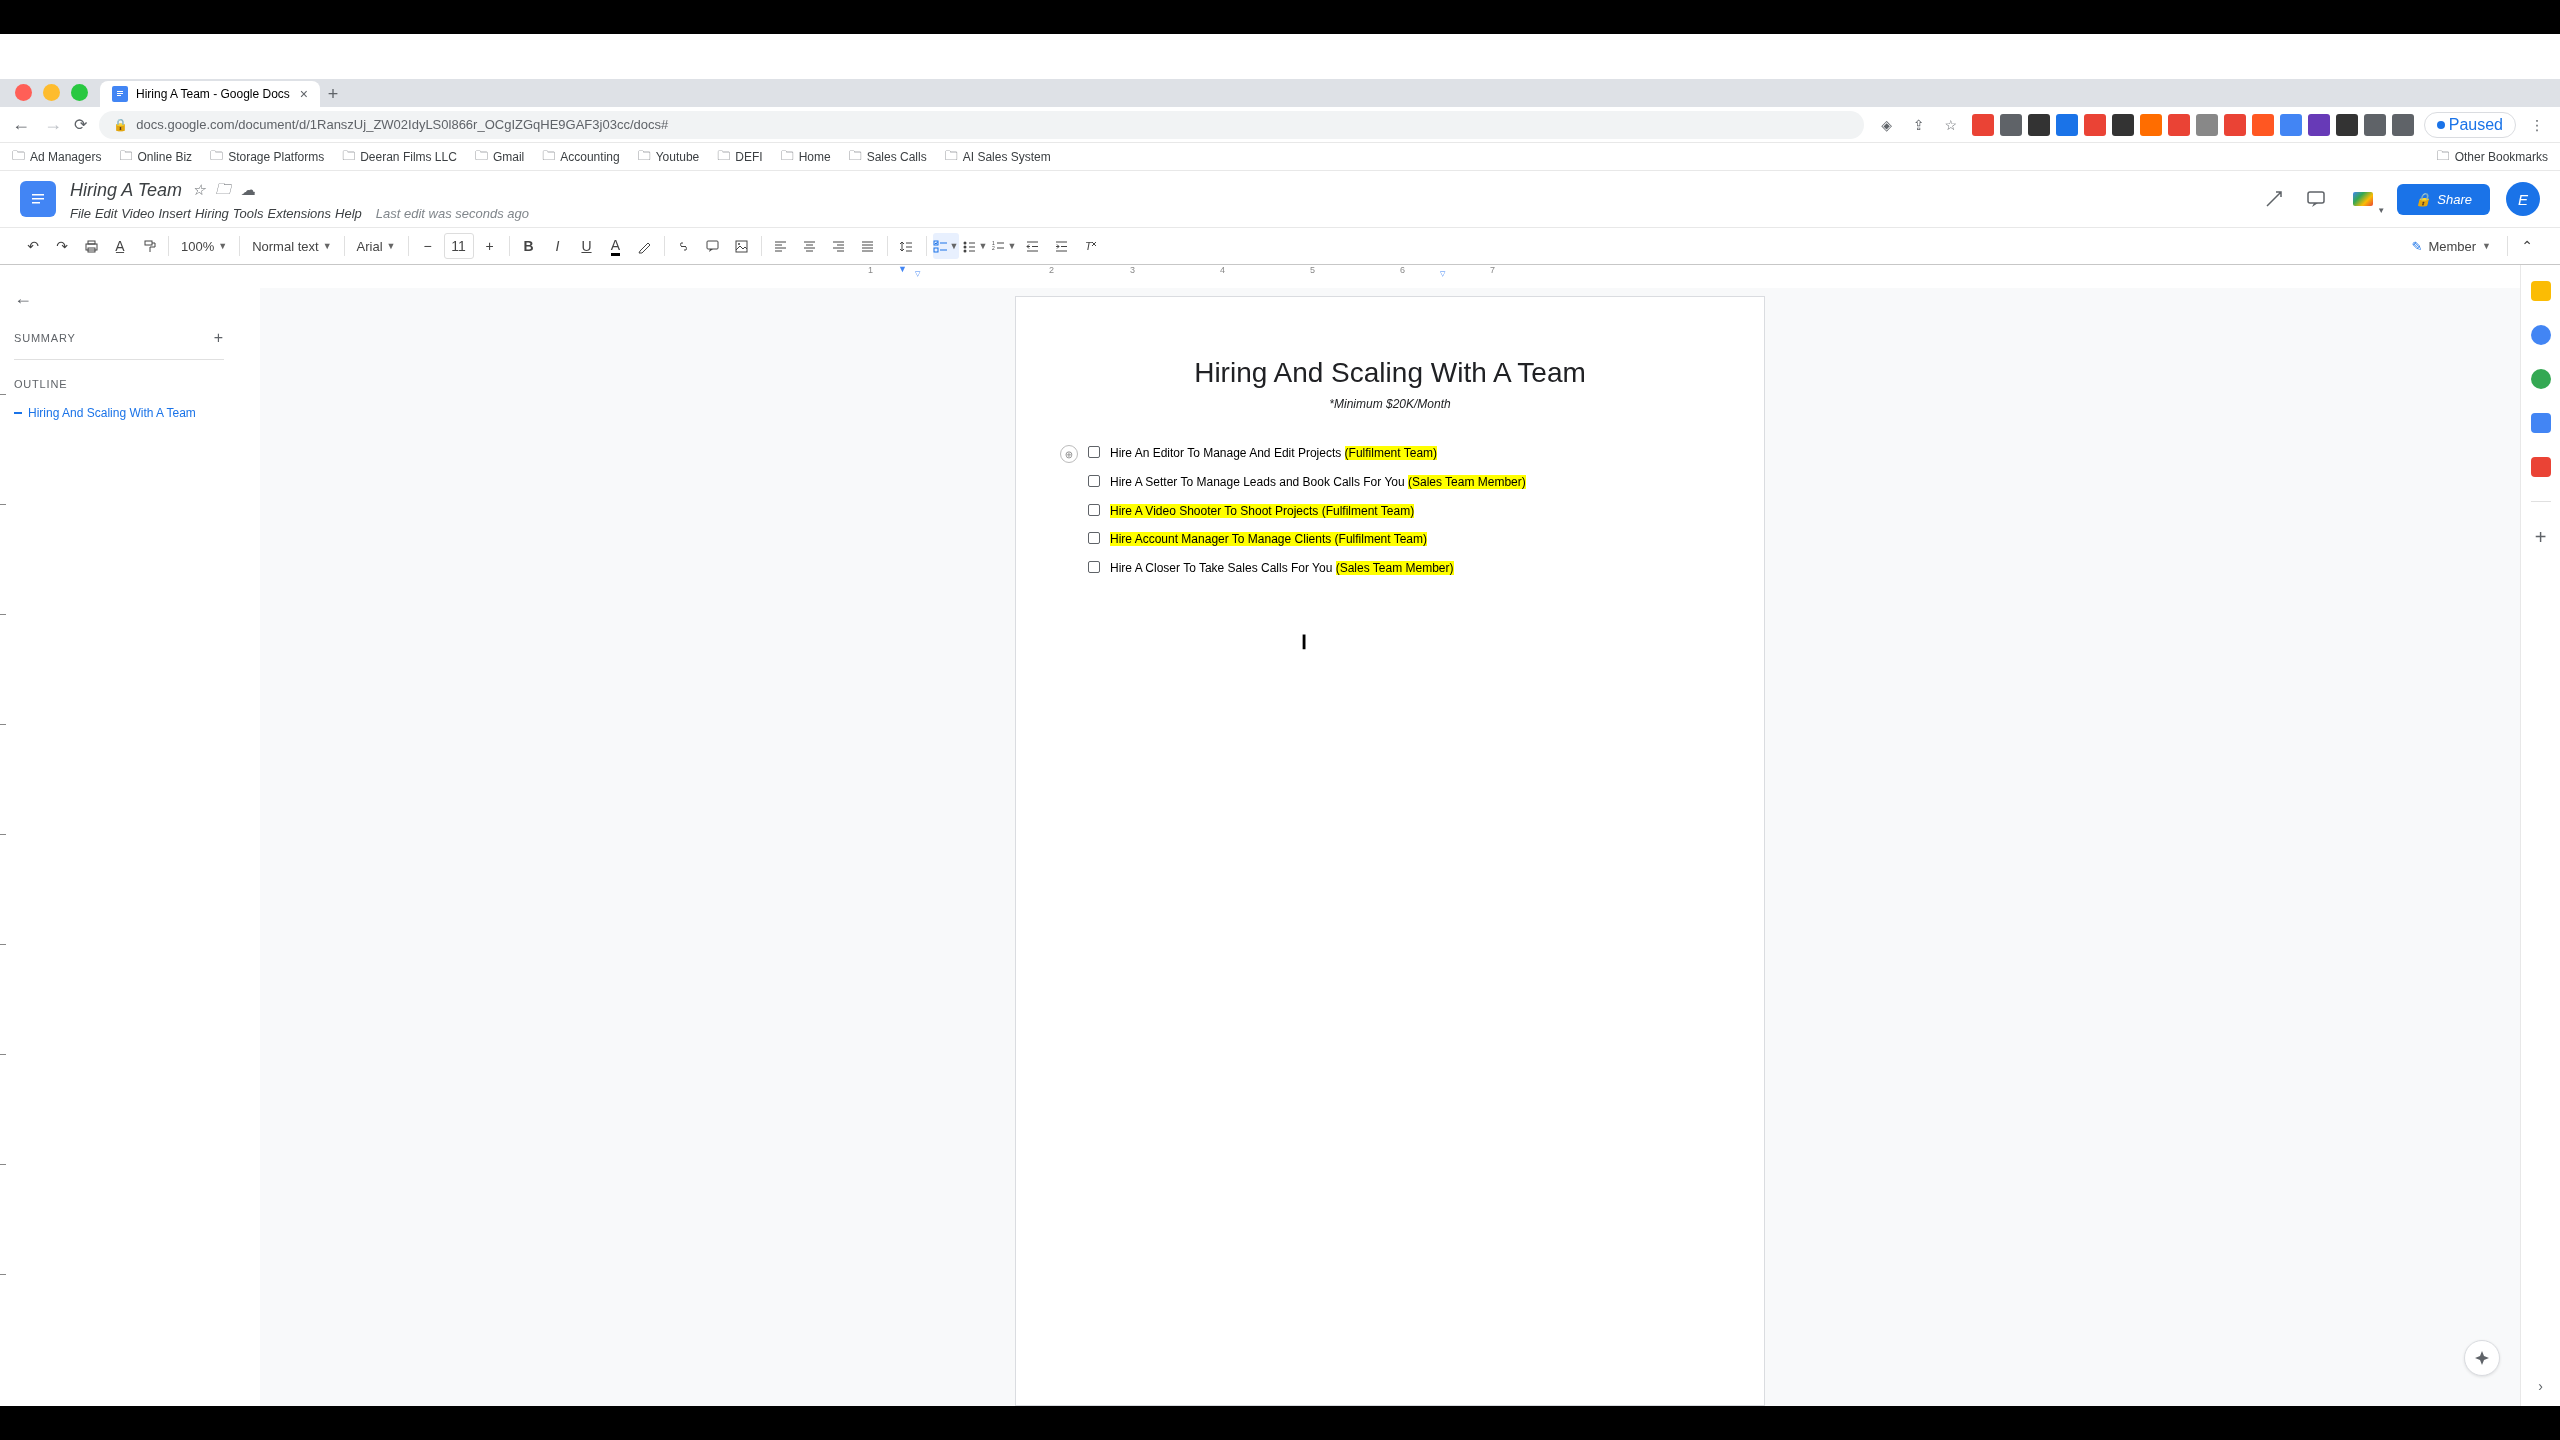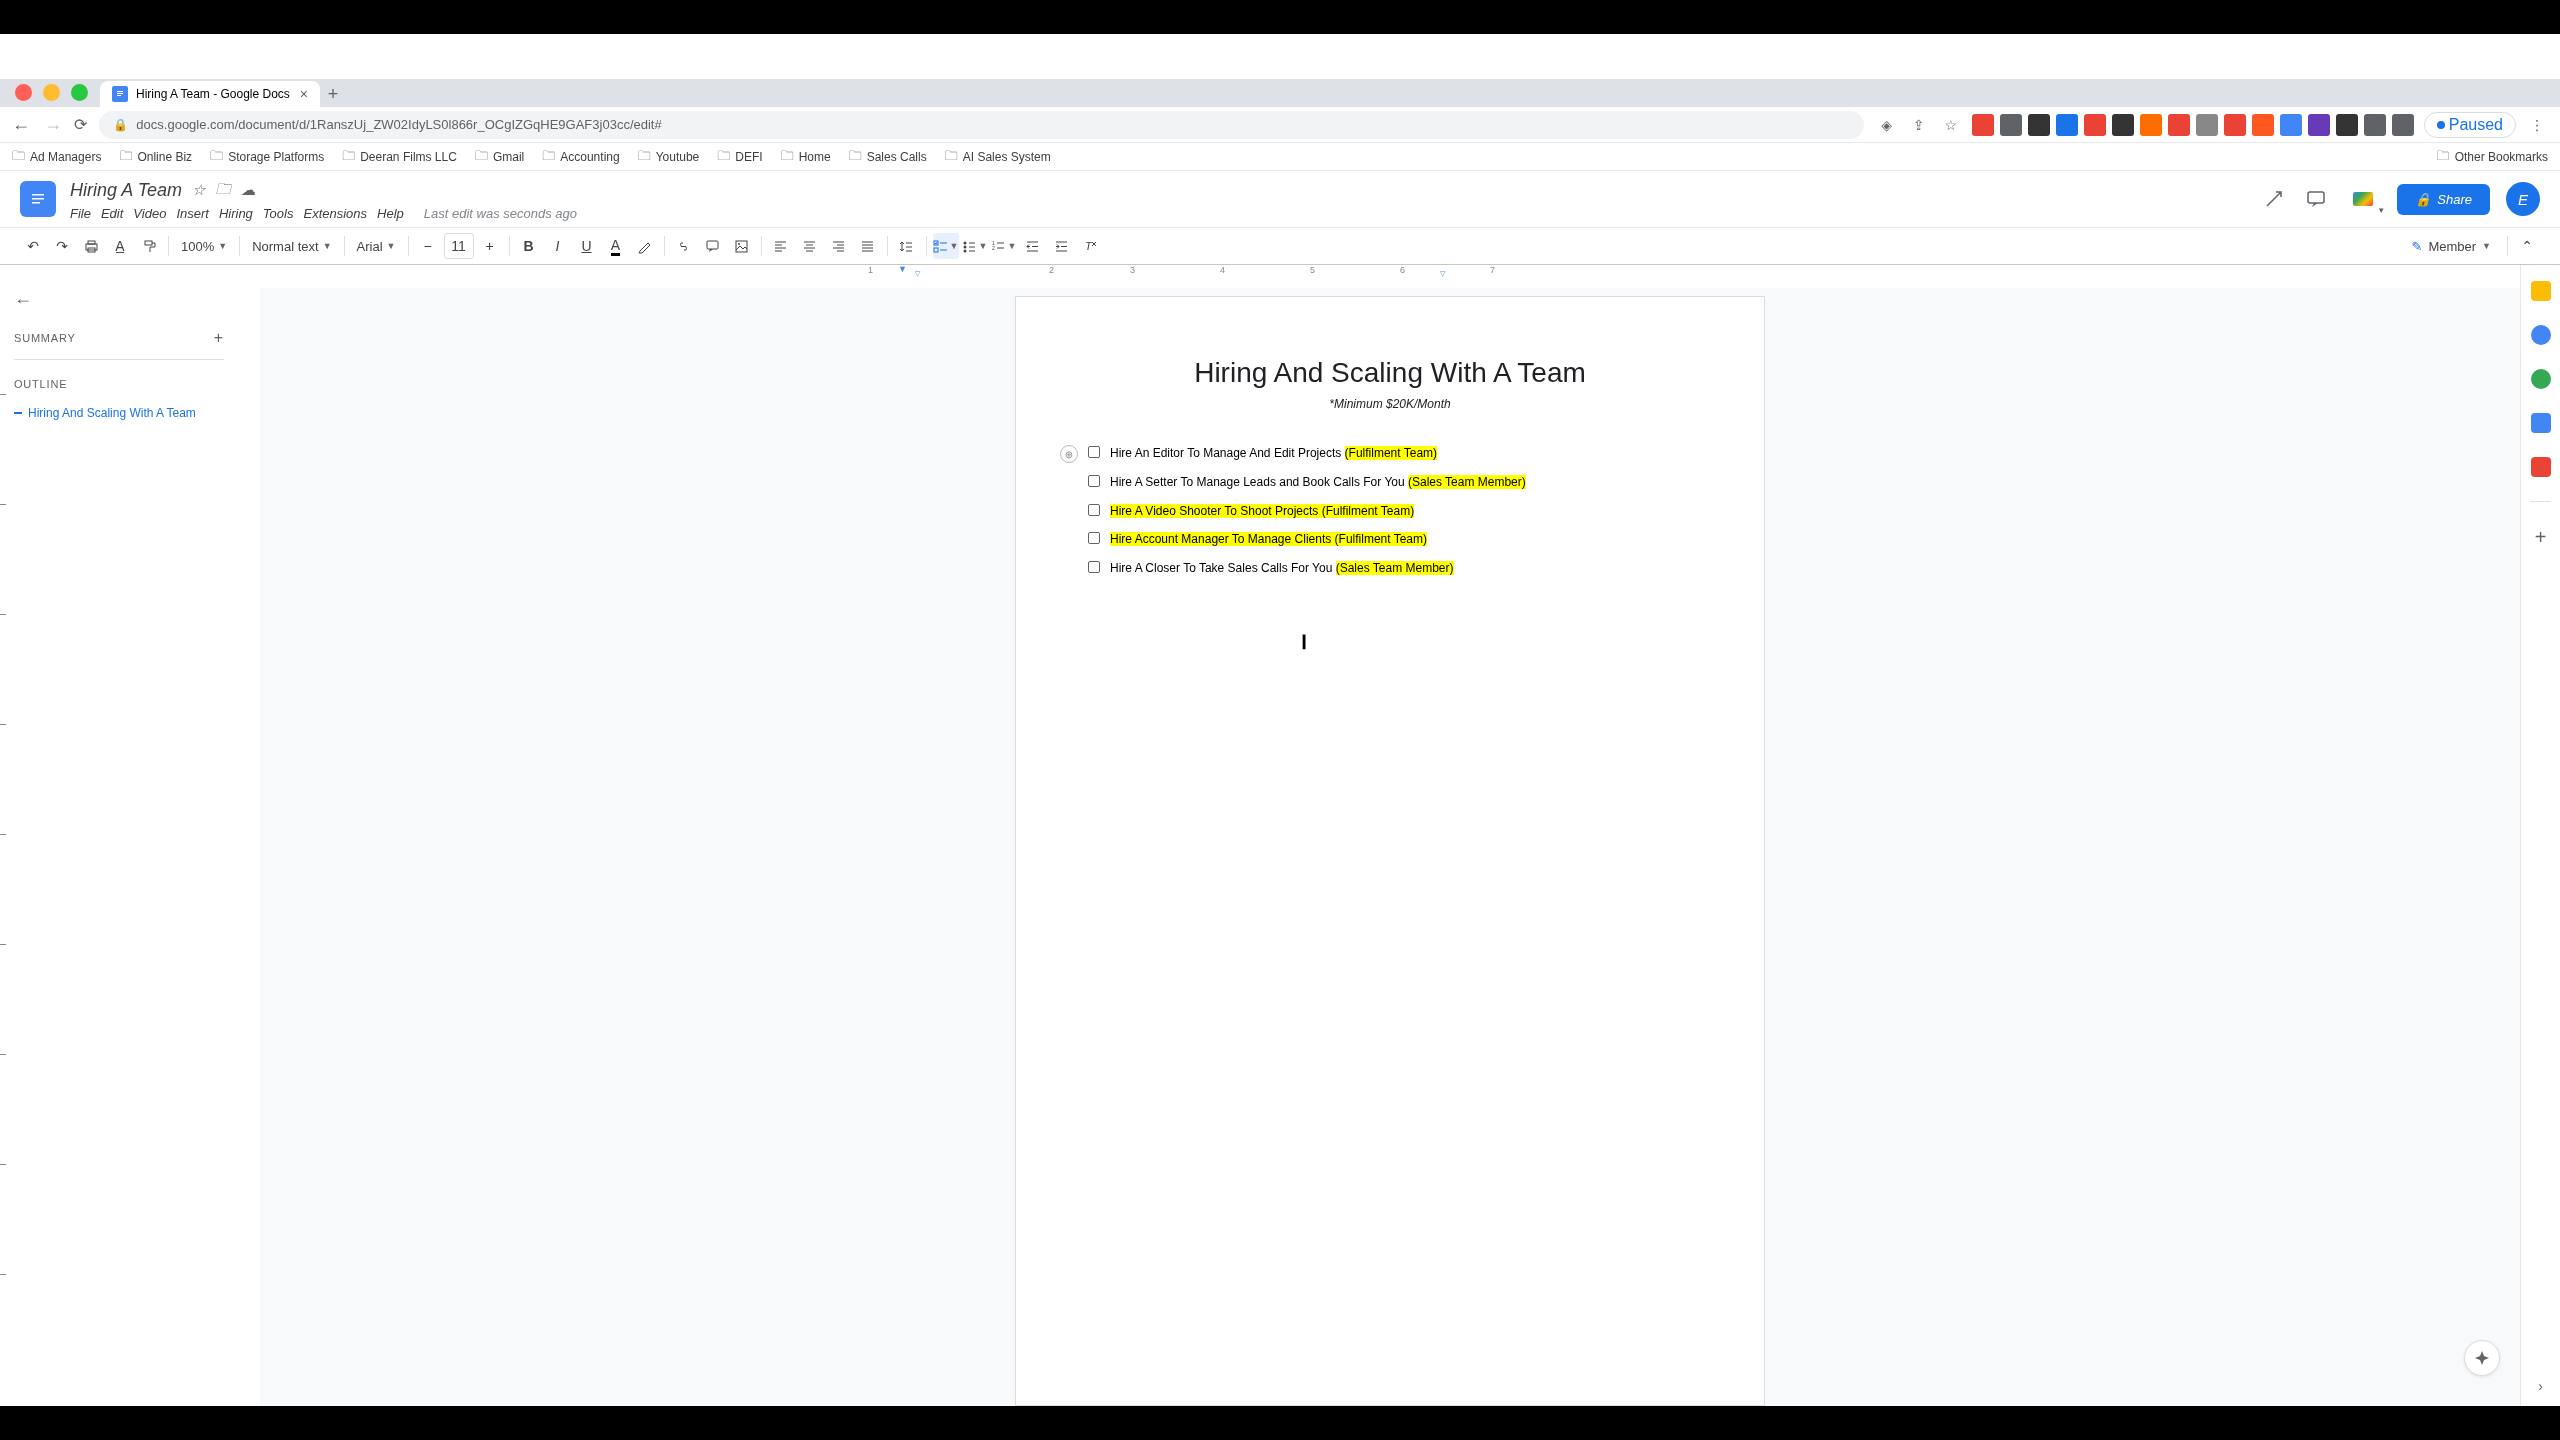--- a/index.html
+++ b/index.html
@@ -40,21 +40,21 @@
 .folder-icon { color: #5f6368; font-size: 13px; }
 .other-bookmarks { margin-left: auto; }
 
 
 .docs-header { position: absolute; top: 137px; left: 0; right: 0; height: 56px; background: #fff; display: flex; align-items: center; padding: 0 20px; font-style: italic; }
 .docs-logo { width: 36px; height: 36px; background: #4285f4; border-radius: 6px; display: flex; align-items: center; justify-content: center; color: #fff; margin-right: 14px; }
 .docs-title-area { display: flex; flex-direction: column; }
 .docs-title-row { display: flex; align-items: center; gap: 10px; }
 .docs-title { font-size: 18px; color: #3c4043; }
 .title-icon { color: #5f6368; font-size: 15px; }
-.docs-menus { display: flex; gap: 10px; font-size: 13px; color: #3c4043; margin-top: 3px; }
+.docs-menus { display: flex; gap: 4px; font-size: 13px; color: #3c4043; margin-top: 3px; }
 .last-edit { color: #80868b; margin-left: 10px; }
 .docs-header-right { margin-left: auto; display: flex; align-items: center; gap: 16px; }
 .hdr-icon { width: 26px; height: 26px; display: flex; align-items: center; justify-content: center; color: #5f6368; font-size: 18px; }
 .meet-btn { width: 36px; height: 36px; background: #fff; border-radius: 50%; display: flex; align-items: center; justify-content: center; position: relative; }
 .meet-inner { width: 20px; height: 14px; background: linear-gradient(135deg,#4285f4,#34a853,#fbbc04,#ea4335); border-radius: 2px; }
 .share-btn { background: #1a73e8; color: #fff; border-radius: 6px; padding: 8px 18px; font-size: 13px; font-weight: 500; display: flex; align-items: center; gap: 6px; }
 .avatar { width: 34px; height: 34px; border-radius: 50%; background: #1a73e8; color: #fff; display: flex; align-items: center; justify-content: center; font-size: 15px; font-weight: 500; }
 
 
 .docs-toolbar { position: absolute; top: 193px; left: 0; right: 0; height: 38px; background: #fff; border-top: 1px solid #e8e8e8; border-bottom: 1px solid #c7c7c7; display: flex; align-items: center; padding: 0 20px; gap: 3px; }
@@ -132,21 +132,21 @@
     </div>
 
     <div class="addr-bar">
       <div class="nav-arrows">
         <span class="nav-arrow">←</span>
         <span class="nav-arrow disabled">→</span>
       </div>
       <span class="reload">⟳</span>
       <div class="url-field">
         <span class="lock">🔒</span>
-        <span>docs.google.com/document/d/1RanszUj_ZW02IdyLS0l866r_OCgIZGqHE9GAF3j03cc/edit#</span>
+        <span>docs.google.com/document/d/1RanszUj_ZW02IdyLS0l866r_OCgIZGqHE9GAF3j03cc/docs#</span>
       </div>
       <div class="addr-right">
         <span class="addr-icon">◈</span>
         <span class="addr-icon">⇪</span>
         <span class="addr-icon">☆</span>
         <div id="ext-container" style="display:flex;gap:6px">
             <div class="ext-icon" style="background: rgb(234, 67, 53);"></div>
             <div class="ext-icon" style="background: rgb(95, 99, 104);"></div>
             <div class="ext-icon" style="background: rgb(51, 51, 51);"></div>
             <div class="ext-icon" style="background: rgb(26, 115, 232);"></div>

